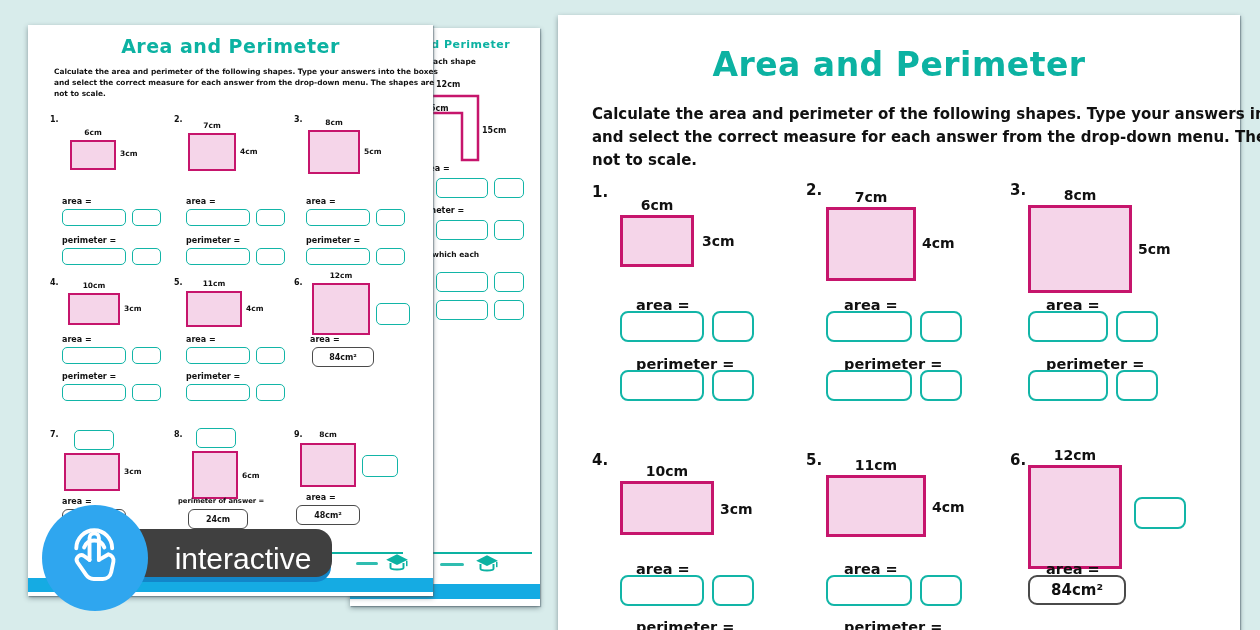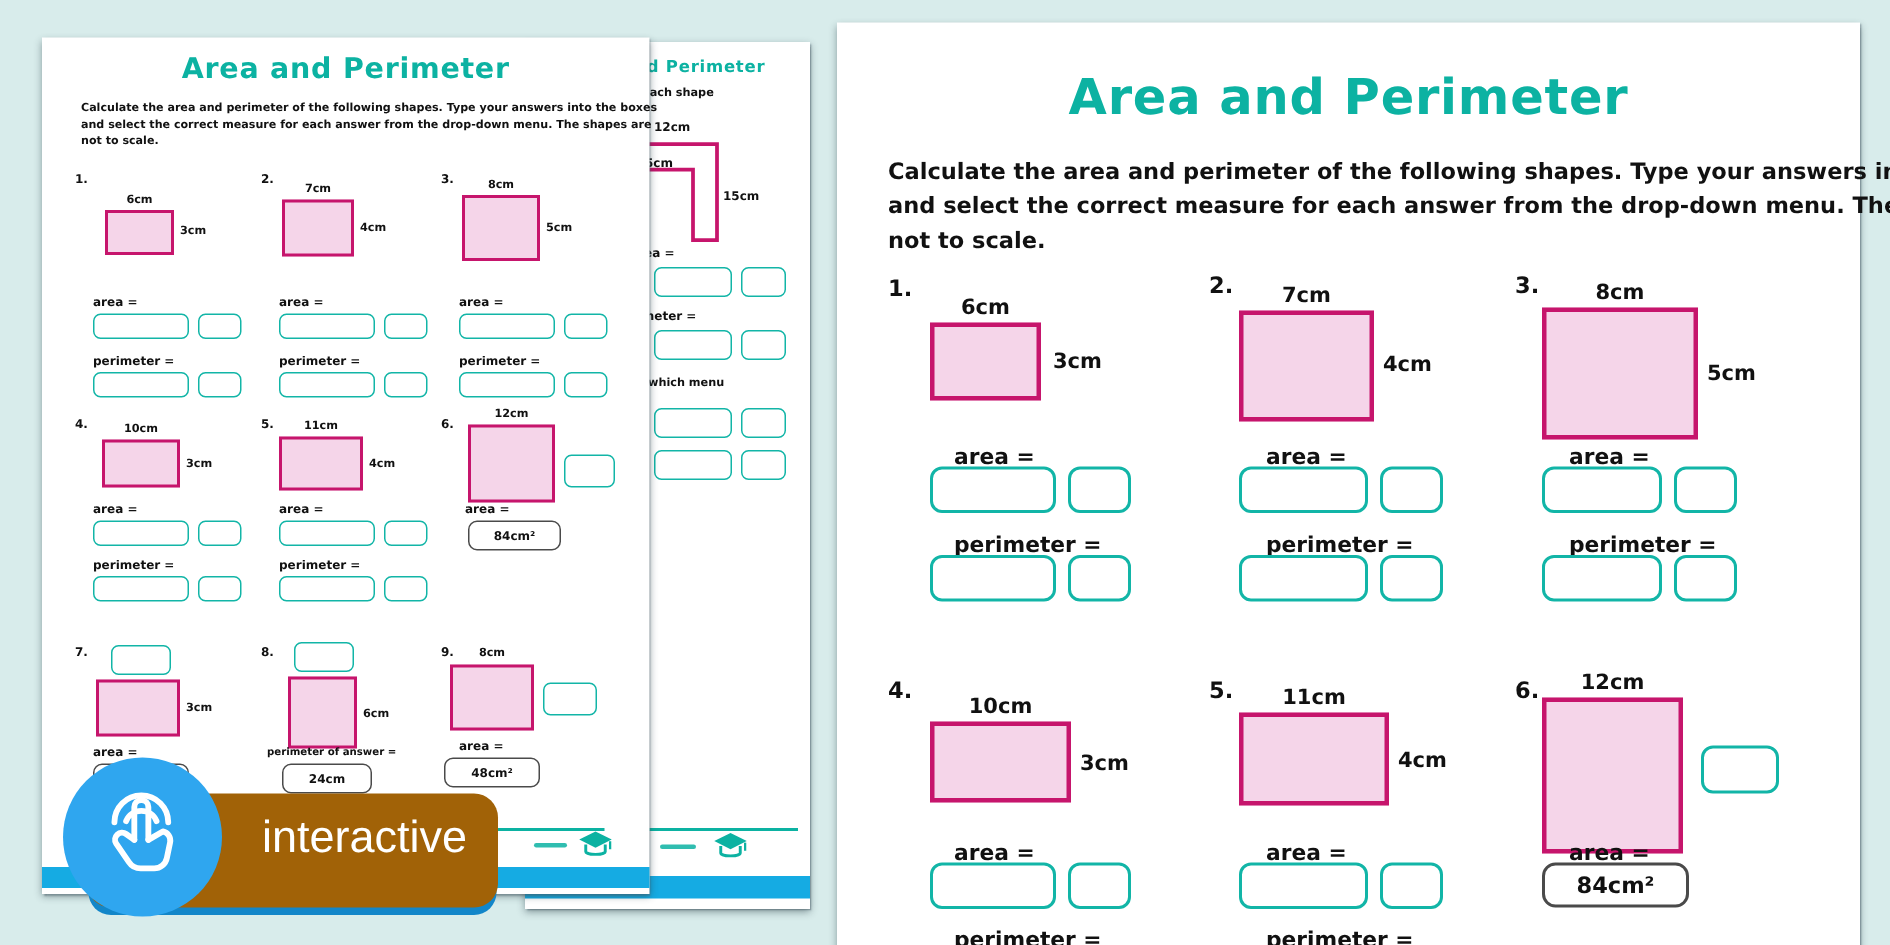--- a/index.html
+++ b/index.html
@@ -15,21 +15,21 @@
   .shape.sm{border-width:2px}
   .ibx{position:absolute;background:#fff;border:2px solid #12b5a7;border-radius:8px;box-sizing:border-box}
   .ibx.sm{border-width:1.5px;border-radius:5px}
   .vbx{position:absolute;background:#fff;border:2px solid #4a4a4a;border-radius:9px;box-sizing:border-box;font-weight:700;display:flex;align-items:center;justify-content:center}
   .vbx.sm{border-width:1.5px;border-radius:6px}
   .ctr{text-align:center}
   .tealline{position:absolute;height:2px;background:#0cb2a2}
   .strip{position:absolute;background:#15abe3}
   .smallprint{position:absolute;background:#0cb2a2;border-radius:2px;opacity:.85}
   .badge-circle{position:absolute;left:42px;top:505px;width:106px;height:106px;border-radius:50%;background:#2fa6ef;z-index:11}
-  .badge-rect{position:absolute;left:58px;top:529px;width:274px;height:76px;border-radius:16px;background:#a16207;box-shadow:0 6px 0 -1px #1286c9;z-index:10}
+  .badge-rect{position:absolute;left:58px;top:529px;width:274px;height:48px;border-radius:16px;background:#404040;box-shadow:0 6px 0 -1px #1286c9;z-index:10}
   .badge-text{position:absolute;left:96px;top:0;width:178px;height:60px;line-height:60px;text-align:center;color:#fff;font-family:"Liberation Sans",sans-serif;font-size:30px}
 </style>
 </head>
 <body>
 
 <div id="canvas">
 
   <div class="pg pg-mid">
     <div class="t title" style="left:0;top:10px;width:190px;font-size:11px">Area and Perimeter</div>
     <div class="t b" style="left:78px;top:29px;font-size:7.5px">each shape</div>
@@ -38,21 +38,21 @@
       <polygon points="2,4 70,4 70,68 54,68 54,21 2,21" fill="#ffffff" stroke="#c6156c" stroke-width="2.5"></polygon>
     </svg>
     <div class="t b" style="left:80px;top:76px;font-size:8px">5cm</div>
     <div class="t b" style="left:132px;top:98px;font-size:8px">15cm</div>
     <div class="t b" style="left:70px;top:136px;font-size:8px">area =</div>
     <div class="ibx sm" style="left:86px;top:150px;width:52px;height:20px"></div>
     <div class="ibx sm" style="left:144px;top:150px;width:30px;height:20px"></div>
     <div class="t b" style="left:60px;top:178px;font-size:8px">perimeter =</div>
     <div class="ibx sm" style="left:86px;top:192px;width:52px;height:20px"></div>
     <div class="ibx sm" style="left:144px;top:192px;width:30px;height:20px"></div>
-    <div class="t b" style="left:82px;top:222px;font-size:7.5px">which menu</div>
+    <div class="t b" style="left:82px;top:222px;font-size:7.5px">which each</div>
     <div class="ibx sm" style="left:86px;top:244px;width:52px;height:20px"></div>
     <div class="ibx sm" style="left:144px;top:244px;width:30px;height:20px"></div>
     <div class="ibx sm" style="left:86px;top:272px;width:52px;height:20px"></div>
     <div class="ibx sm" style="left:144px;top:272px;width:30px;height:20px"></div>
     <div class="tealline" style="left:10px;top:524px;width:172px"></div>
     <div class="smallprint" style="left:90px;top:535px;width:24px;height:3px"></div>
     <svg style="position:absolute;left:124px;top:524px" width="26" height="26" viewBox="0 0 24 24">
       <path d="M12 3 2 8l10 5 10-5z" fill="#0cb2a2"></path>
       <path d="M6 11v4.5c0 2.2 12 2.2 12 0V11" fill="none" stroke="#0cb2a2" stroke-width="1.8"></path>
       <path d="M21 9v5" stroke="#0cb2a2" stroke-width="1.4"></path>

